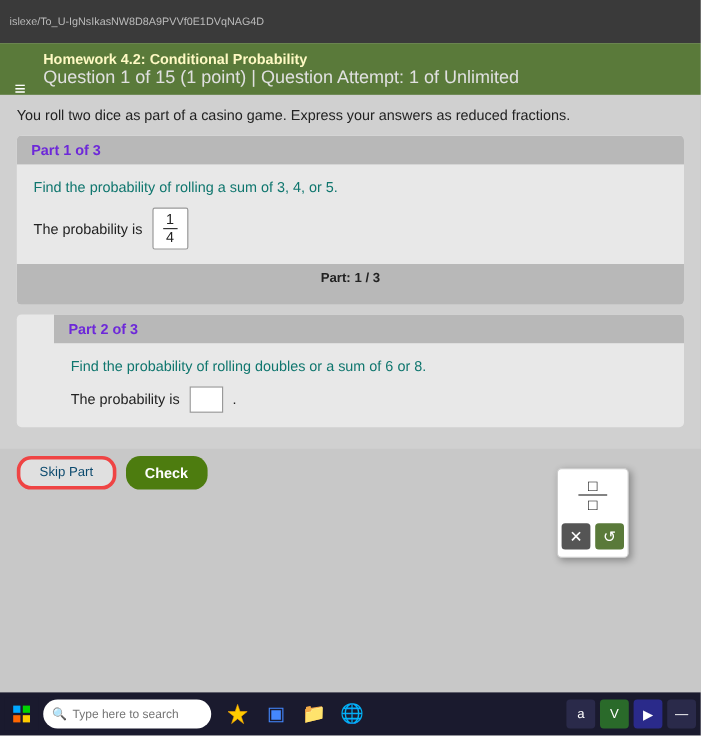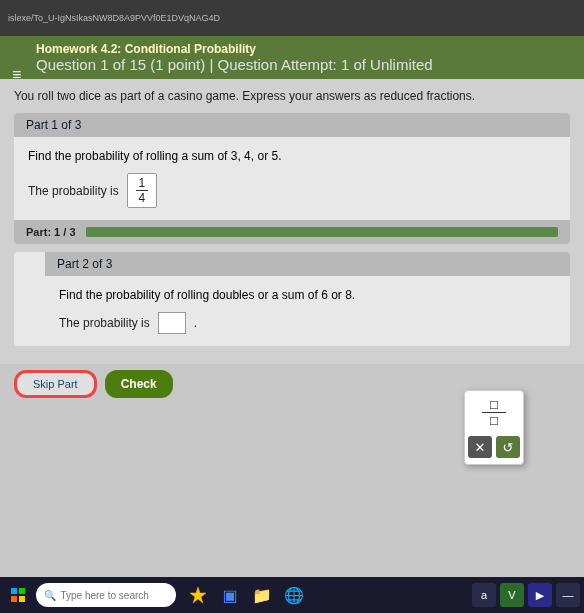--- a/index.html
+++ b/index.html
@@ -64,31 +64,31 @@
       background: #e8e8e8;
       border-radius: 4px;
       margin-bottom: 8px;
       overflow: hidden;
     }
 
     .part-header {
       background: #b8b8b8;
       padding: 5px 12px;
       font-size: 12px;
-      font-weight: normal;
-      color: #0f172a;
+      font-weight: bold;
+      color: #6d28d9;
     }
 
     .part-body {
       padding: 12px 14px;
     }
 
     .part-question {
       font-size: 12px;
-      color: #000000;
+      color: #0f766e;
       margin-bottom: 10px;
     }
 
     .probability-row {
       display: flex;
       align-items: center;
       gap: 8px;
       font-size: 12px;
       color: #222;
     }
@@ -115,20 +115,21 @@
       text-align: center;
     }
 
     
     .progress-row {
       display: flex;
       align-items: center;
       gap: 10px;
       padding: 6px 12px;
       background: #b8b8b8;
+      flex-direction: column;
     }
     .progress-label {
       font-size: 11px;
       font-weight: bold;
       color: #222;
       white-space: nowrap;
     }
     .progress-bar-bg {
       flex: 1;
       height: 10px;

